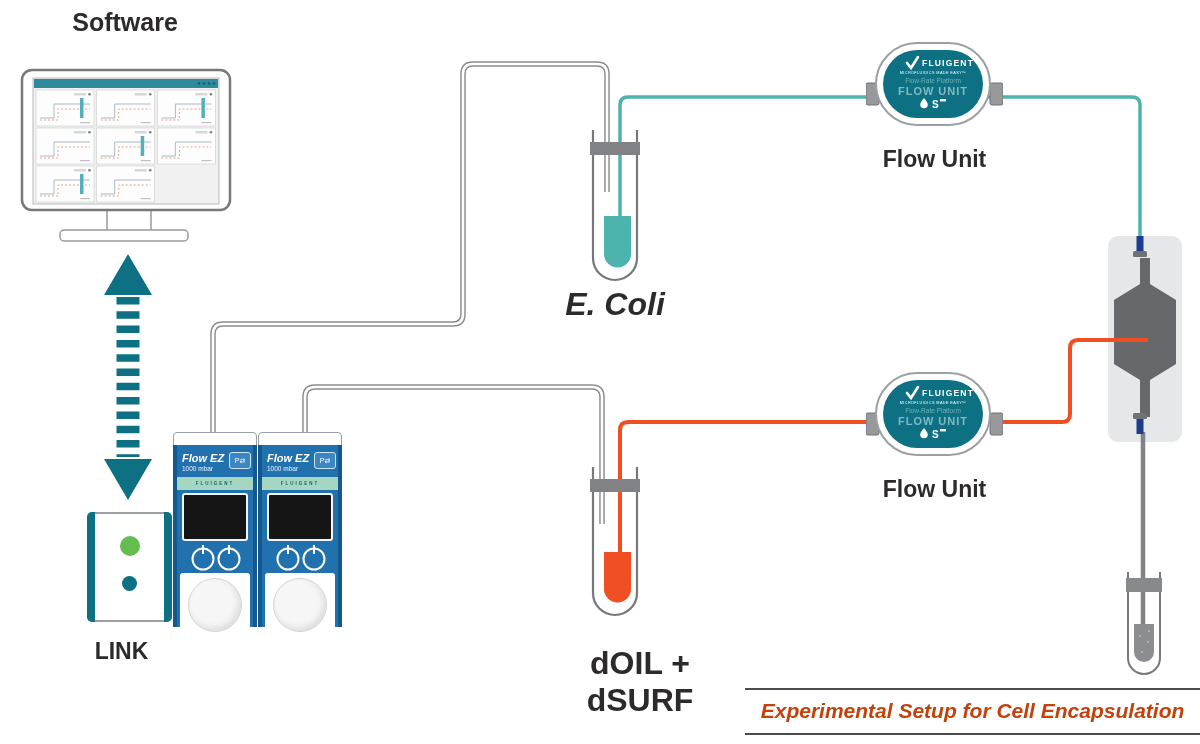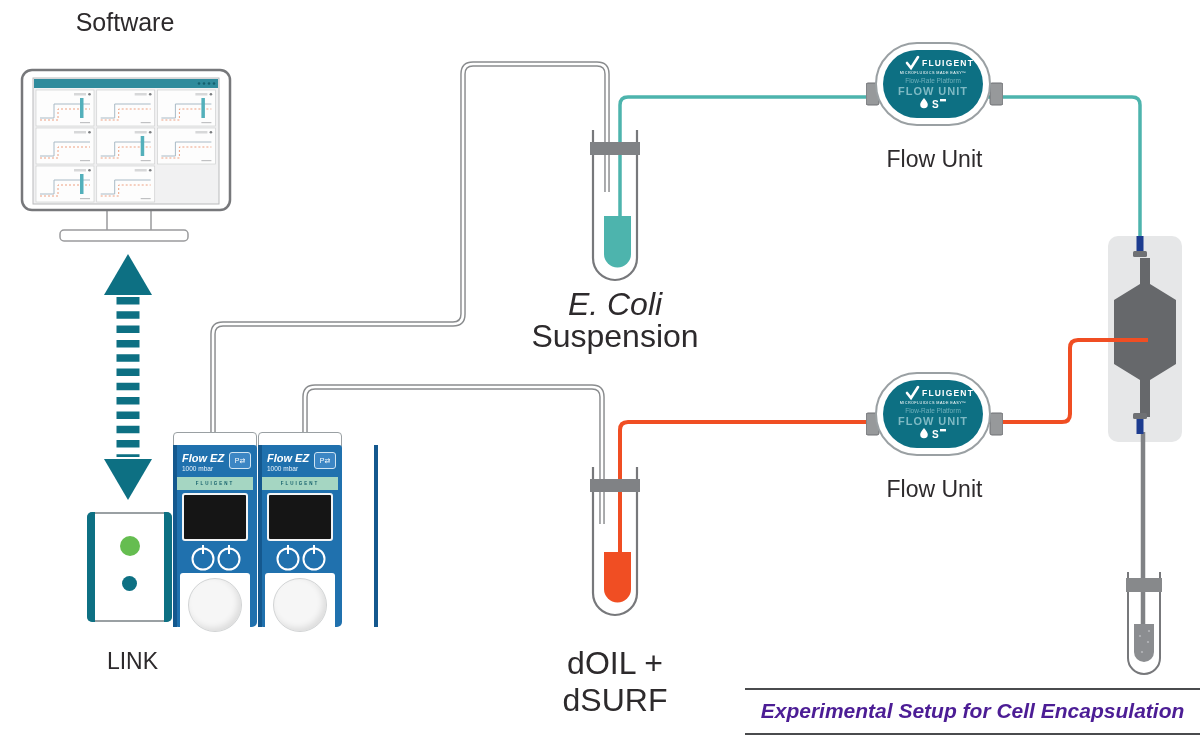--- a/index.html
+++ b/index.html
@@ -1,26 +1,26 @@
 <!DOCTYPE html>
 <html style="--teal-dark: #0d7083; --teal-light: #4db4ad; --orange: #f04e23; --green: #65bd50; --blue: #2071ae; --blue-dark: #14588e; --band: #a5d6c2; --navy: #1d3c8f; --gray-line: #8a8c8e; --glass: #77787b; --cap-gray: #808285; --chip-bg: #e6e7e8; --chip-dark: #66686b; --screen-header: #2f8b9c;"><head>
 <meta charset="utf-8">
 <style>
   html,body{margin:0;padding:0;background:#ffffff;}
   #stage{position:relative;width:1200px;height:744px;background:#fff;overflow:hidden;
          font-family:"Liberation Sans",sans-serif;color:#2d2a2c;}
   svg{display:block}
   .layer{position:absolute;left:0;top:0;}
-  .lbl{position:absolute;text-align:center;color:#2d2a2c;font-weight:normal;}
+  .lbl{position:absolute;text-align:center;color:#2d2a2c;font-weight:bold;}
   .title{font-size:25px;}
   .devlbl{font-size:23px;}
   .tubelbl{font-size:32px;}
   .it{font-style:italic;}
   
-  .flowez{position:absolute;width:84px;height:197px;padding-left:36px;}
+  .flowez{position:absolute;width:84px;height:197px;}
   .fez-cap{position:absolute;left:0;top:2px;width:82px;height:13px;background:#fff;
            border:1.5px solid #9aa0a3;border-radius:4px 4px 0 0;}
   .fez-body{position:absolute;left:0;top:15px;width:84px;height:182px;background:var(--blue);
             border-radius:3px 3px 5px 5px;}
   .fez-edge{position:absolute;top:15px;width:4px;height:182px;background:var(--blue-dark);}
   .fez-name{position:absolute;left:9px;top:7px;color:#fff;font-size:11px;font-weight:bold;font-style:italic;}
   .fez-range{position:absolute;left:9px;top:20px;color:#eaf4fb;font-size:6.5px;}
   .fez-badge{position:absolute;right:6px;top:7px;width:20px;height:15px;background:#3c86c4;
              border:1px solid #cfe4f2;border-radius:3px;color:#fff;font-size:7px;line-height:15px;text-align:center;}
   .fez-band{position:absolute;left:4px;top:32px;width:76px;height:13px;background:var(--band);
@@ -34,21 +34,21 @@
   .link-box{position:absolute;left:87px;top:512px;width:85px;height:110px;background:#fff;
             border:2px solid #9aa0a3;border-radius:6px;box-sizing:border-box;}
   .link-strip{position:absolute;top:-2px;width:8px;height:110px;background:var(--teal-dark);}
   .link-dot-green{position:absolute;left:31px;top:22px;width:20px;height:20px;border-radius:50%;background:var(--green);}
   .link-dot-teal{position:absolute;left:33px;top:62px;width:15px;height:15px;border-radius:50%;background:var(--teal-dark);}
   
   .flowunit{position:absolute;width:137px;height:84px;}
   
   .caption{position:absolute;left:745px;top:688px;width:455px;border-top:2px solid #4a4b4d;
            border-bottom:2px solid #4a4b4d;padding:9px 0 10px 0;text-align:center;
-           font-size:21px;font-weight:bold;font-style:italic;color:#4c1d95;}
+           font-size:21px;font-weight:bold;font-style:italic;color:#c2410c;}
 </style>
 </head>
 <body>
 
 <div id="stage">
 
   <svg class="layer" width="1200" height="744">
     <rect x="1108" y="236" width="74" height="206" rx="10" fill="var(--chip-bg)"></rect>
     <path d="M1140 258 h10 v26 l26 16 v64 l-26 16 v37 h-10 v-37 l-26 -16 v-64 l26 -16 Z" fill="var(--chip-dark)"></path>
   </svg>
@@ -274,29 +274,28 @@
         <line x1="56" y1="2" x2="56" y2="11" stroke="#ffffff" stroke-width="2"></line>
       </svg>
       <div class="fez-knobpanel">
         <div class="fez-knob"></div>
       </div>
     </div>
   </div>
 
   <div class="lbl title" style="left:40px;top:8px;width:170px;">Software</div>
 
-  <div class="lbl devlbl" style="left:90px;top:638px;width:85px;margin-top:10px;">LINK</div>
+  <div class="lbl devlbl" style="left:79px;top:638px;width:85px;">LINK</div>
 
 
   <div class="lbl tubelbl" style="left:530px;top:288px;width:170px;line-height:32px;">
     <div class="it">E. Coli</div>
-    <div>Suspension</div>
-  </div>
-
-  <div class="lbl tubelbl" style="left:515px;top:645px;width:200px;">dOIL + dSURF</div>
+  </div>
+
+  <div class="lbl tubelbl" style="left:540px;top:645px;width:200px;">dOIL + dSURF</div>
 
   <div class="lbl devlbl" style="left:862px;top:146px;width:145px;">Flow Unit</div>
 
   <div class="lbl devlbl" style="left:862px;top:476px;width:145px;">Flow Unit</div>
 
   <div class="caption">Experimental Setup for Cell Encapsulation</div>
 
 </div>
 
 </body></html>

